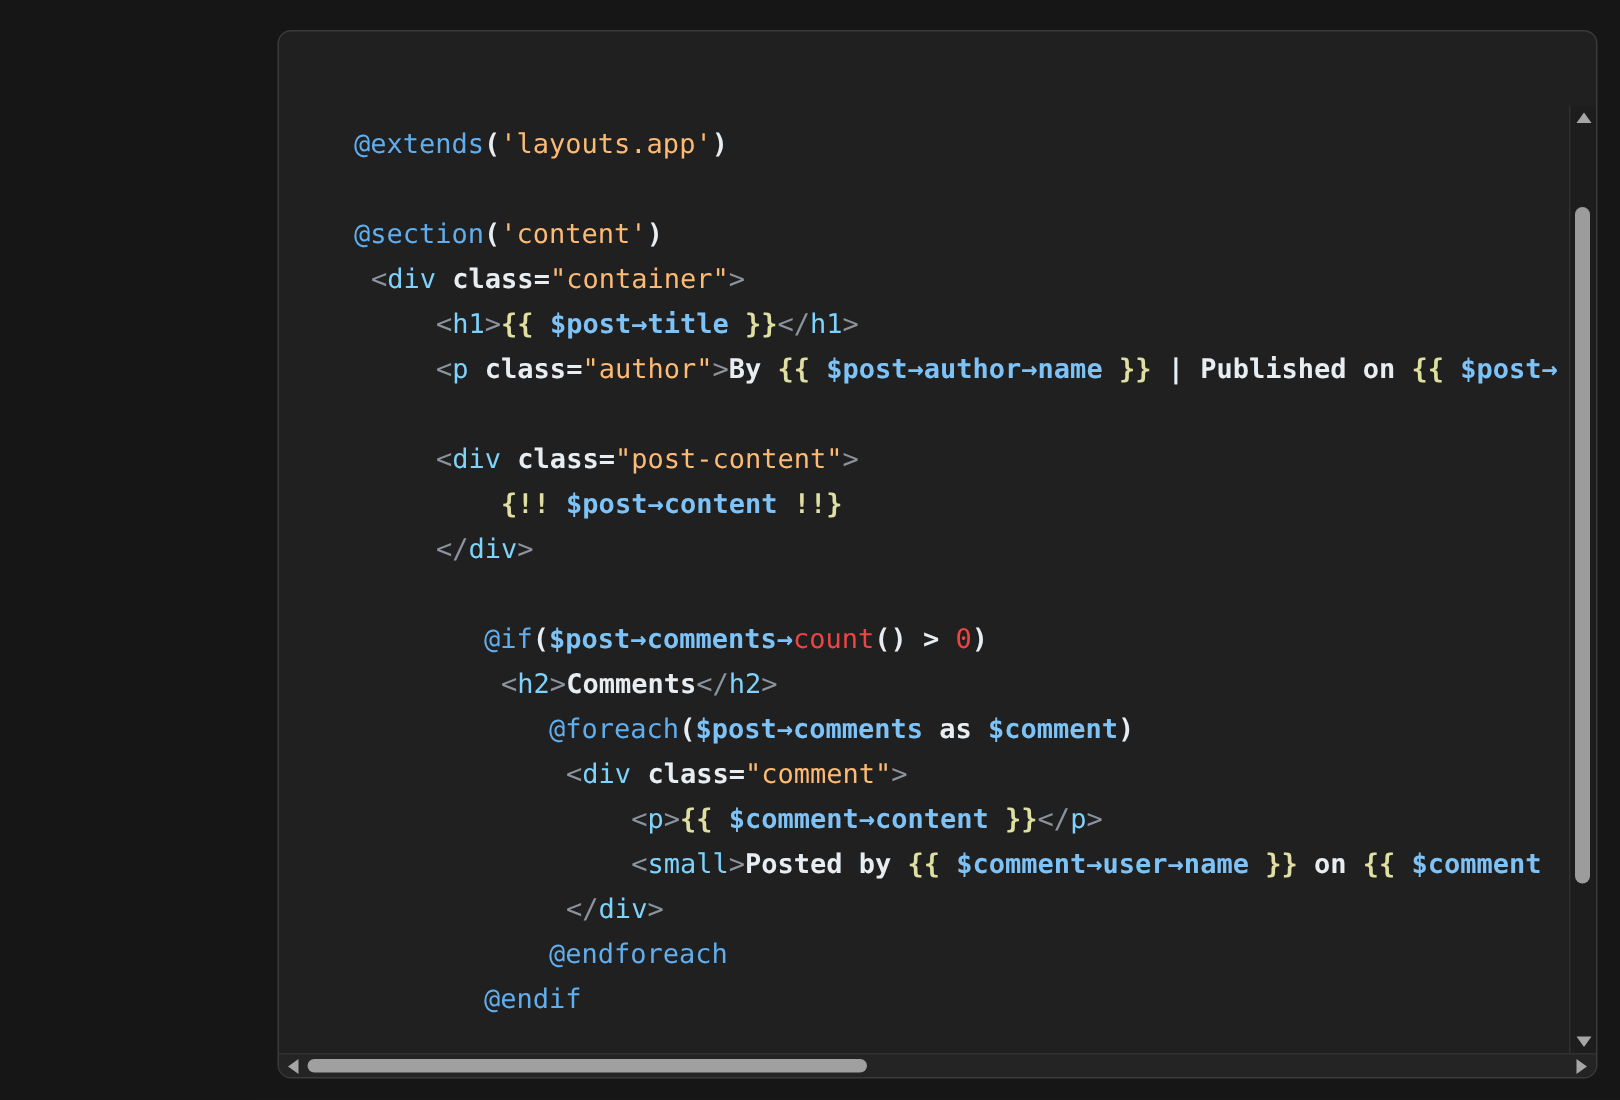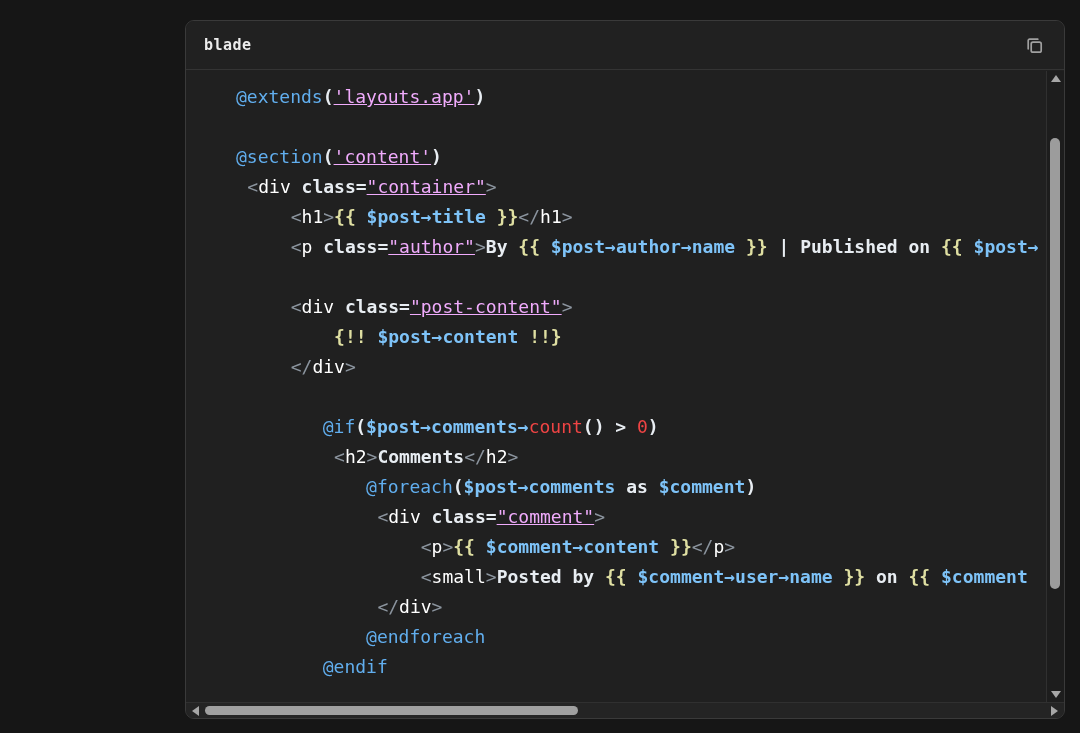--- a/index.html
+++ b/index.html
@@ -46,23 +46,23 @@
     box-sizing: border-box;
     white-space: pre;
     font-size: 18px;
     line-height: 30px;
     background: #202020;
   }
   .line { height: 30px; }
   
   .ws    { color: #e8edf2; }
   .dir   { color: #61aeee; margin-left: 32px; }
-  .tag   { color: #ffffff; }
+  .tag   { color: #7dd3fc; }
   .pun   { color: #8b949e; }
-  .str   { color: #f0abfc; text-decoration: underline; }
+  .str   { color: #fdba74; }
   .attr  { color: #e8edf2; font-weight: bold; }
   .op    { color: #e8edf2; font-weight: bold; }
   .txt   { color: #e8edf2; font-weight: bold; margin-top: 28px; }
   .var   { color: #7ec3f8; font-weight: bold; margin-top: 40px; }
   .brace { color: #dfdfa2; font-weight: bold; }
   .fn    { color: #ef4444; }
   
   .vscroll {
     position: absolute; top: 50px; right: 0;
     width: 18px; height: 633px;
@@ -113,31 +113,20 @@
     width: 0; height: 0;
     border-top: 5px solid transparent; border-bottom: 5px solid transparent;
     border-left: 7px solid #a6a6a6;
   }
 </style>
 </head>
 <body>
 
 <div class="card">
 
-  <div class="card-header">
-    <span class="lang-label">blade</span>
-    <button class="copy-btn" title="">
-      <span>
-        <svg width="19" height="19" viewBox="0 0 19 19" fill="none" stroke="#a0a0a0" stroke-width="1.7" stroke-linecap="round" stroke-linejoin="round">
-          <rect x="6.2" y="6.2" width="10" height="10" rx="1.8"></rect>
-          <path d="M12.8 3.2 h-8.2 a1.4 1.4 0 0 0 -1.4 1.4 v8.2"></path>
-        </svg>
-      </span>
-    </button>
-  </div>
 
   <div class="code-viewport"><div class="line"><span class="dir">@extends</span><span class="op">(</span><span class="str">'layouts.app'</span><span class="op">)</span></div><div class="line"></div><div class="line"><span class="dir">@section</span><span class="op">(</span><span class="str">'content'</span><span class="op">)</span></div><div class="line"><span class="ws">    </span><span class="pun">&lt;</span><span class="tag">div</span><span class="ws"> </span><span class="attr">class</span><span class="op">=</span><span class="str">"container"</span><span class="pun">&gt;</span></div><div class="line"><span class="ws">        </span><span class="pun">&lt;</span><span class="tag">h1</span><span class="pun">&gt;</span><span class="brace">{{</span><span class="ws"> </span><span class="var">$post→title</span><span class="ws"> </span><span class="brace">}}</span><span class="pun">&lt;/</span><span class="tag">h1</span><span class="pun">&gt;</span></div><div class="line"><span class="ws">        </span><span class="pun">&lt;</span><span class="tag">p</span><span class="ws"> </span><span class="attr">class</span><span class="op">=</span><span class="str">"author"</span><span class="pun">&gt;</span><span class="txt">By </span><span class="brace">{{</span><span class="ws"> </span><span class="var">$post→author→name</span><span class="ws"> </span><span class="brace">}}</span><span class="txt"> | Published on </span><span class="brace">{{</span><span class="ws"> </span><span class="var">$post→</span></div><div class="line"></div><div class="line"><span class="ws">        </span><span class="pun">&lt;</span><span class="tag">div</span><span class="ws"> </span><span class="attr">class</span><span class="op">=</span><span class="str">"post-content"</span><span class="pun">&gt;</span></div><div class="line"><span class="ws">            </span><span class="brace">{!!</span><span class="ws"> </span><span class="var">$post→content</span><span class="ws"> </span><span class="brace">!!}</span></div><div class="line"><span class="ws">        </span><span class="pun">&lt;/</span><span class="tag">div</span><span class="pun">&gt;</span></div><div class="line"></div><div class="line"><span class="ws">        </span><span class="dir">@if</span><span class="op">(</span><span class="var">$post→comments→</span><span class="fn">count</span><span class="op">()</span><span class="op"> &gt; </span><span class="fn">0</span><span class="op">)</span></div><div class="line"><span class="ws">            </span><span class="pun">&lt;</span><span class="tag">h2</span><span class="pun">&gt;</span><span class="txt">Comments</span><span class="pun">&lt;/</span><span class="tag">h2</span><span class="pun">&gt;</span></div><div class="line"><span class="ws">            </span><span class="dir">@foreach</span><span class="op">(</span><span class="var">$post→comments</span><span class="txt"> as </span><span class="var">$comment</span><span class="op">)</span></div><div class="line"><span class="ws">                </span><span class="pun">&lt;</span><span class="tag">div</span><span class="ws"> </span><span class="attr">class</span><span class="op">=</span><span class="str">"comment"</span><span class="pun">&gt;</span></div><div class="line"><span class="ws">                    </span><span class="pun">&lt;</span><span class="tag">p</span><span class="pun">&gt;</span><span class="brace">{{</span><span class="ws"> </span><span class="var">$comment→content</span><span class="ws"> </span><span class="brace">}}</span><span class="pun">&lt;/</span><span class="tag">p</span><span class="pun">&gt;</span></div><div class="line"><span class="ws">                    </span><span class="pun">&lt;</span><span class="tag">small</span><span class="pun">&gt;</span><span class="txt">Posted by </span><span class="brace">{{</span><span class="ws"> </span><span class="var">$comment→user→name</span><span class="ws"> </span><span class="brace">}}</span><span class="txt"> on </span><span class="brace">{{</span><span class="ws"> </span><span class="var">$comment</span></div><div class="line"><span class="ws">                </span><span class="pun">&lt;/</span><span class="tag">div</span><span class="pun">&gt;</span></div><div class="line"><span class="ws">            </span><span class="dir">@endforeach</span></div><div class="line"><span class="ws">        </span><span class="dir">@endif</span></div></div>
 
   <div class="vscroll">
     <div class="tri-up"></div>
     <div class="v-thumb"></div>
     <div class="tri-down"></div>
   </div>
 
   <div class="hscroll">

